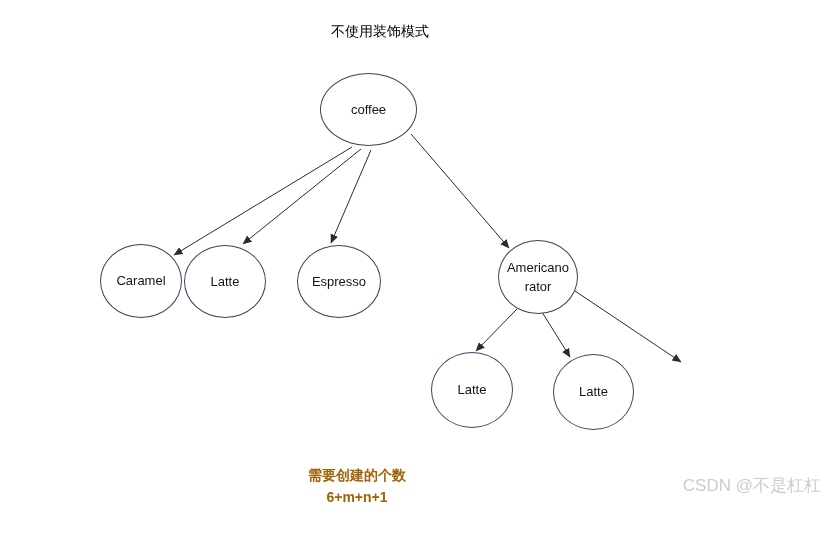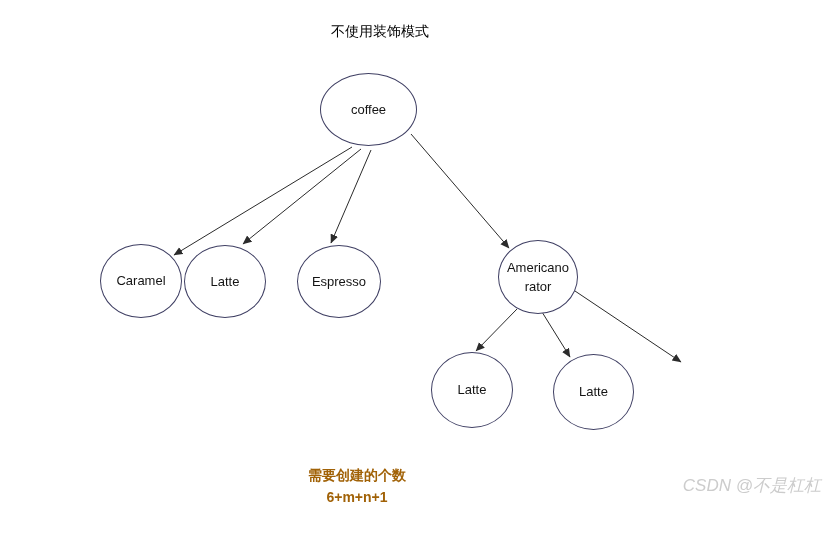--- a/index.html
+++ b/index.html
@@ -62,21 +62,20 @@
     font-size: 14px;
     line-height: 1.55;
   }
   .watermark {
     position: absolute;
     right: 4px;
     bottom: 6px;
     font-size: 17px;
     color: #cccccc;
     white-space: nowrap;
-    font-style: italic;
   }
 </style>
 </head>
 <body>
 
 <div class="canvas">
 
   <div class="title">不使用装饰模式</div>
 
   <svg class="edges" viewBox="0 0 825 557" xmlns="http://www.w3.org/2000/svg">

